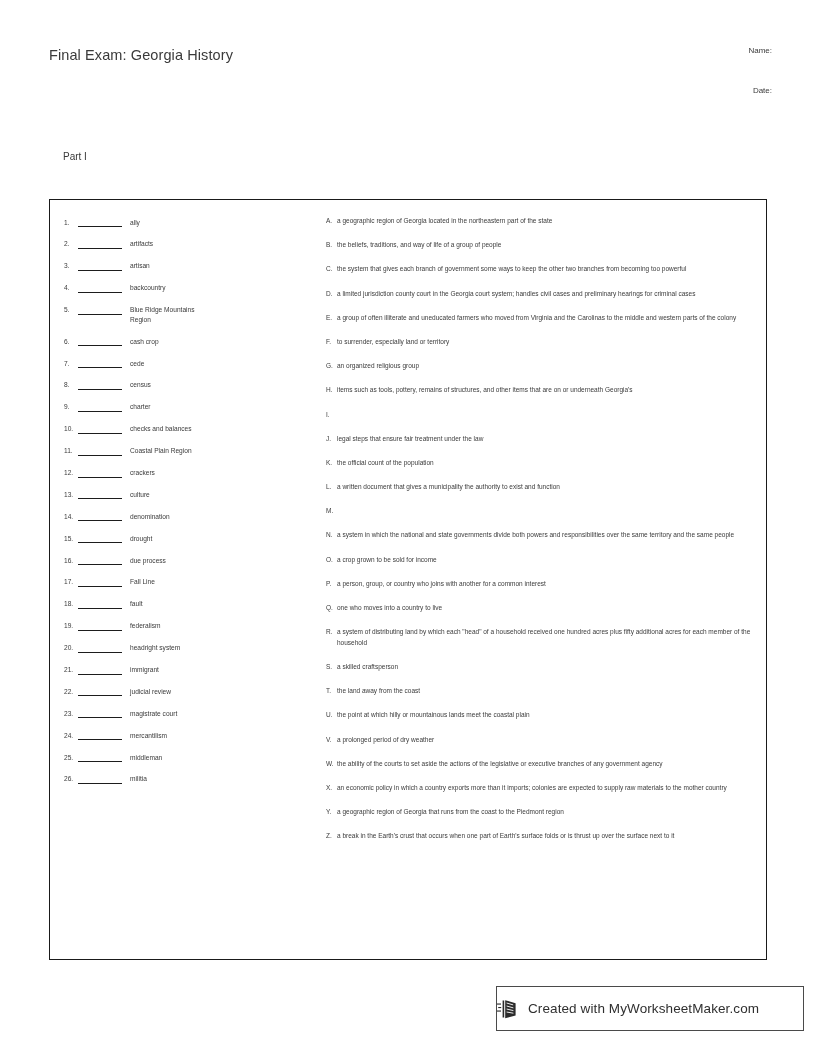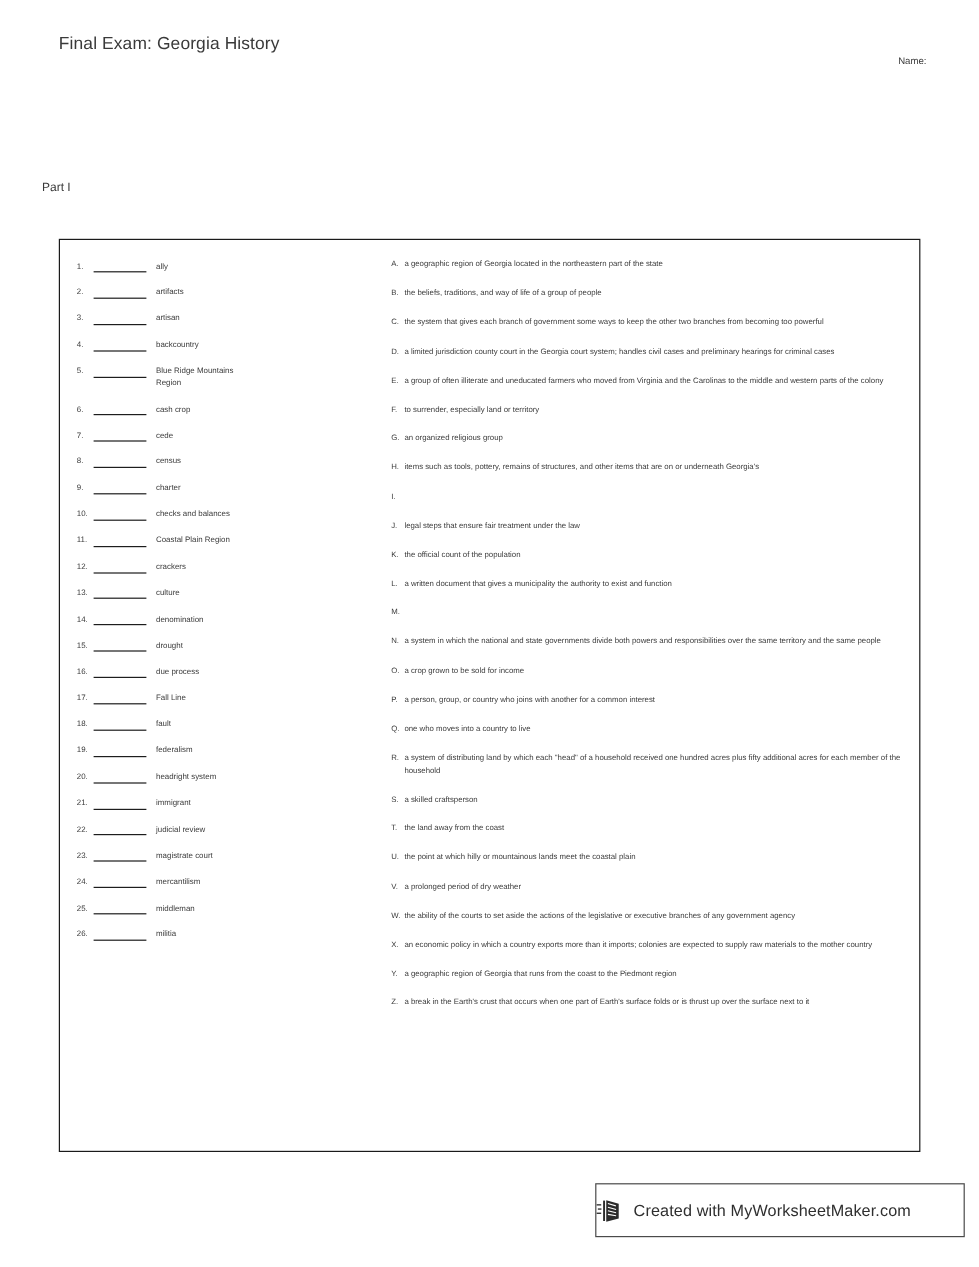--- a/index.html
+++ b/index.html
@@ -20,21 +20,21 @@
     inset: 0;
     width: 816px;
     height: 1056px;
     overflow: hidden;
   }
 
   
   .doc-title {
     position: absolute;
     left: 49px;
-    top: 29px;
+    top: 47px;
     font-size: 14.5px;
     color: #3a3a3a;
     letter-spacing: 0.1px;
     white-space: nowrap;
   }
   .meta-fields {
     position: absolute;
     left: 540px;
     top: 46px;
     width: 236px;
@@ -56,21 +56,21 @@
     white-space: nowrap;
   }
   .meta-line {
     flex: 1;
     border-bottom: 1.3px solid #2b2b2b;
     height: 12px;
   }
 
   .part-label {
     position: absolute;
-    left: 35px;
+    left: 63px;
     top: 151px;
     font-size: 10px;
     color: #3a3a3a;
     white-space: nowrap;
   }
 
   
   .match-box {
     position: absolute;
     left: 49px;
@@ -186,20 +186,24 @@
 </head>
 <body>
 
 <div class="page">
 
   <div class="doc-title">Final Exam: Georgia History</div>
 
   <div class="meta-fields">
     <div class="meta-row">
       <span class="meta-label">Name:</span>
+      <span class="meta-line"></span>
+    </div>
+    <div class="meta-row">
+      <span class="meta-label">Date:</span>
       <span class="meta-line"></span>
     </div>
   </div>
 
   <div class="part-label">Part I</div>
 
   <div class="match-box">
     <div class="match-inner">
       <div class="terms-col" id="terms-col">
           <div class="term-row">

